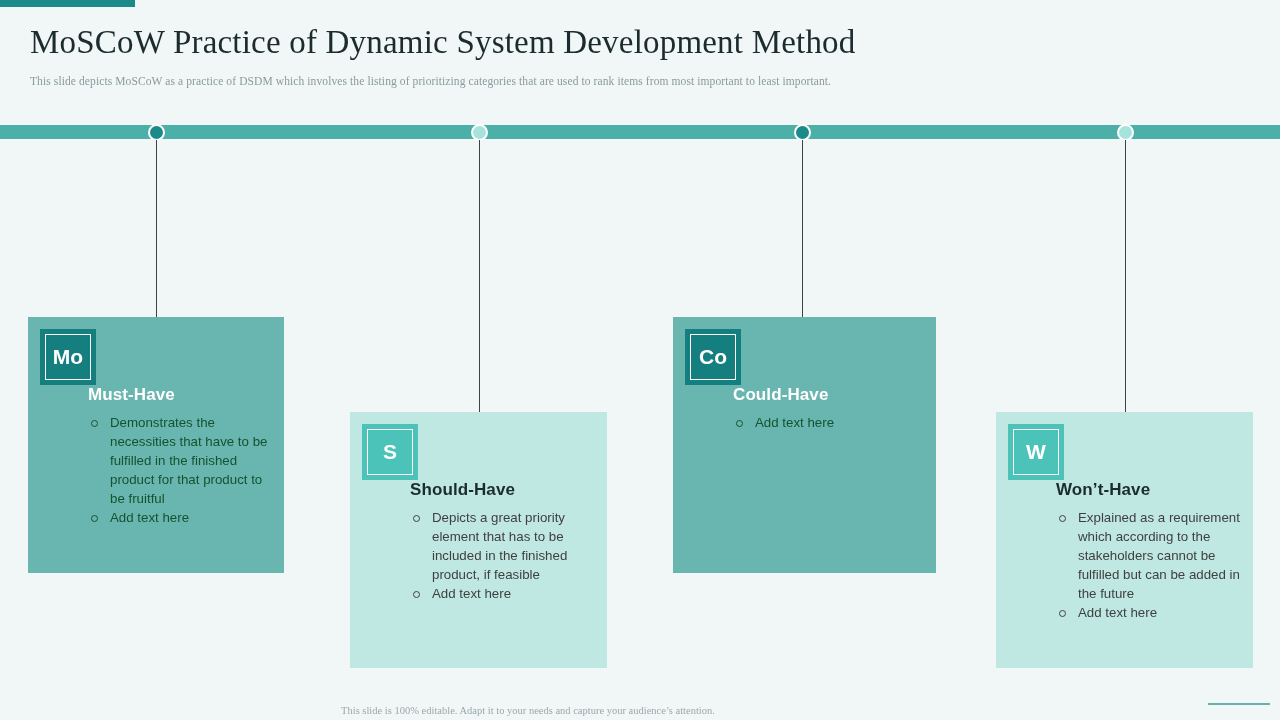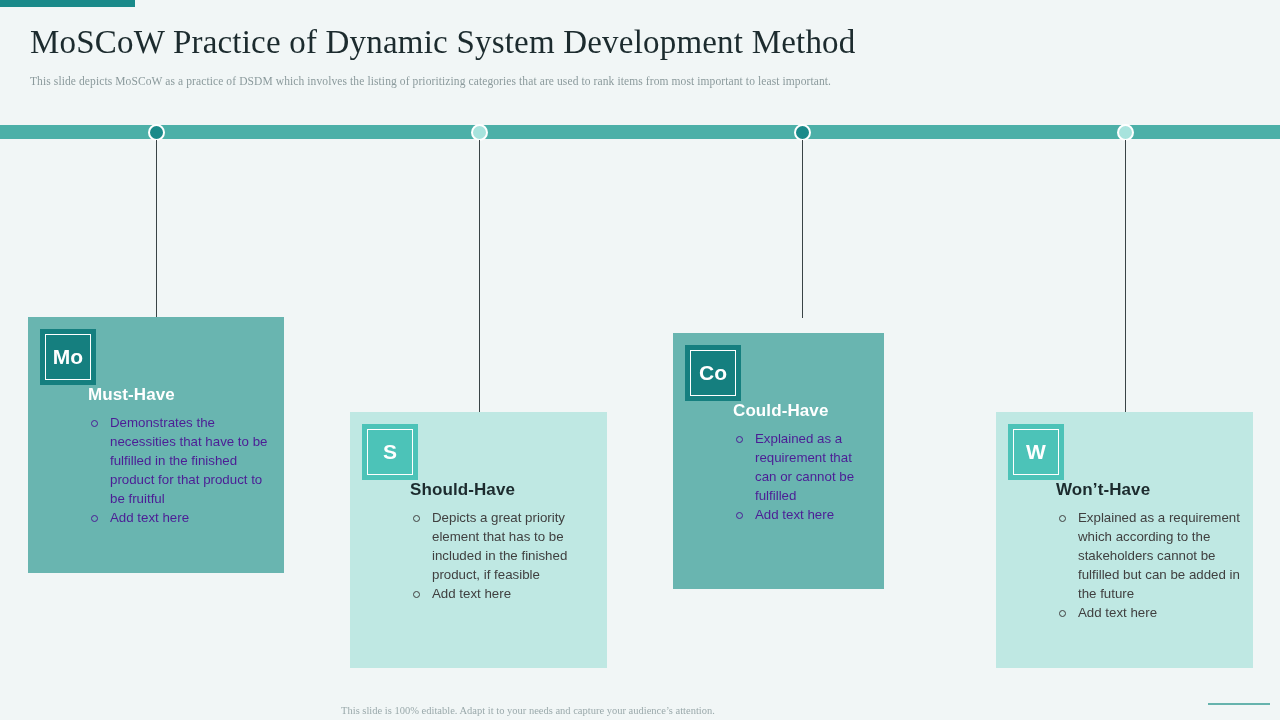--- a/index.html
+++ b/index.html
@@ -141,21 +141,21 @@
   .bullets li::before {
     content: "";
     position: absolute;
     left: 1px;
     top: 7px;
     width: 5px;
     height: 5px;
     border-radius: 50%;
     border: 1px solid currentColor;
   }
-  .card.dark  .bullets li { color: #4c1d95; }
+  .card.dark  .bullets li { color: #14532d; }
   .card.light .bullets li { color: #404040; }
 
   
   .footer-note {
     position: absolute;
     left: 0;
     top: 705px;
     width: 1056px;
     text-align: center;
     font-family: "Liberation Serif", serif;
@@ -207,27 +207,26 @@
   <div class="badge light">
     <span class="badge-text">S</span>
   </div>
   <div class="card-heading">Should-Have</div>
   <ul class="bullets">
     <li>Depicts a great priority element that has to be included in the finished product, if feasible</li>
     <li>Add text here</li>
   </ul>
 </div>
 
-<div class="card dark" style="left:673px; top:317px; width:211px; height:256px;margin-top:16px;">
+<div class="card dark" style="left:673px; top:317px; width:263px; height:256px;">
   <div class="badge dark">
     <span class="badge-text">Co</span>
   </div>
   <div class="card-heading">Could-Have</div>
   <ul class="bullets">
-    <li>Explained as a requirement that  can or cannot be fulfilled</li>
     <li>Add text here</li>
   </ul>
 </div>
 
 <div class="card light" style="left:996px; top:412px; width:257px; height:256px;">
   <div class="badge light">
     <span class="badge-text">W</span>
   </div>
   <div class="card-heading">Won’t-Have</div>
   <ul class="bullets">

